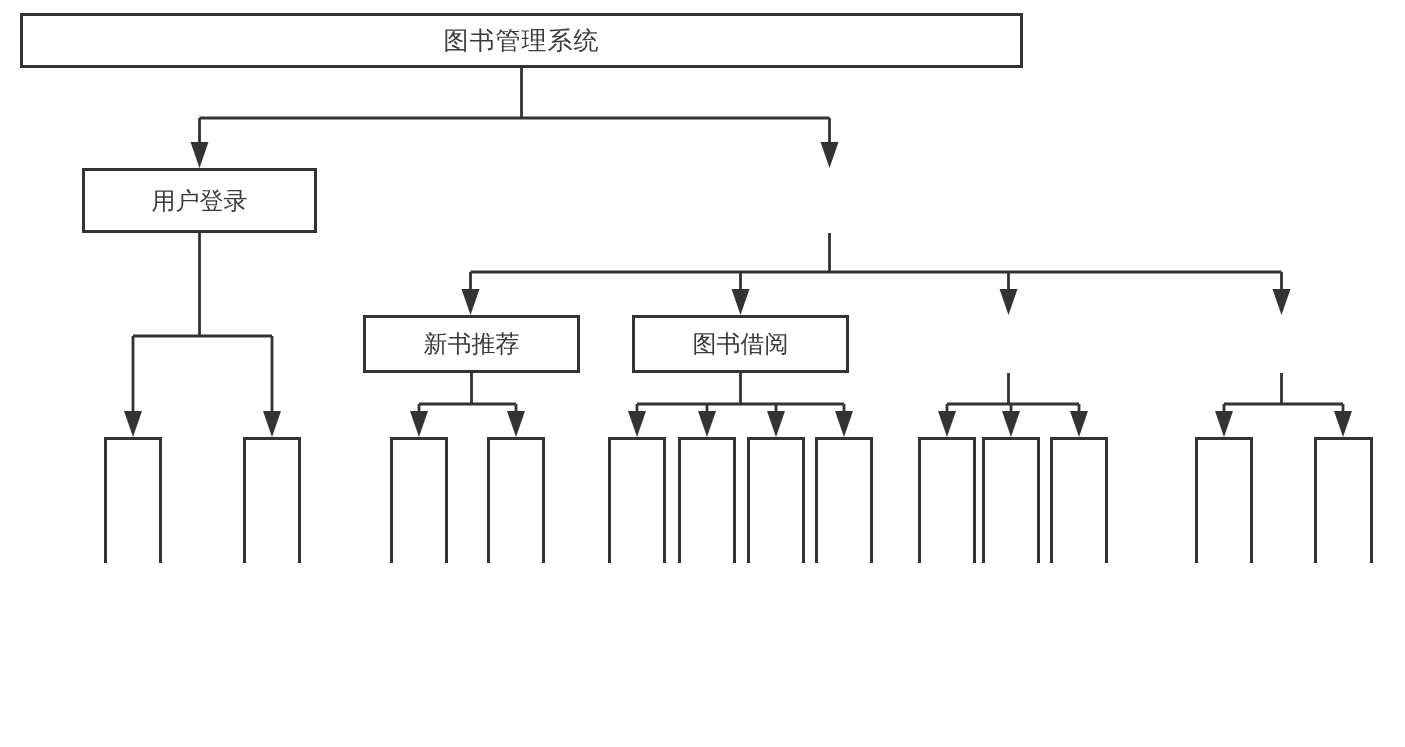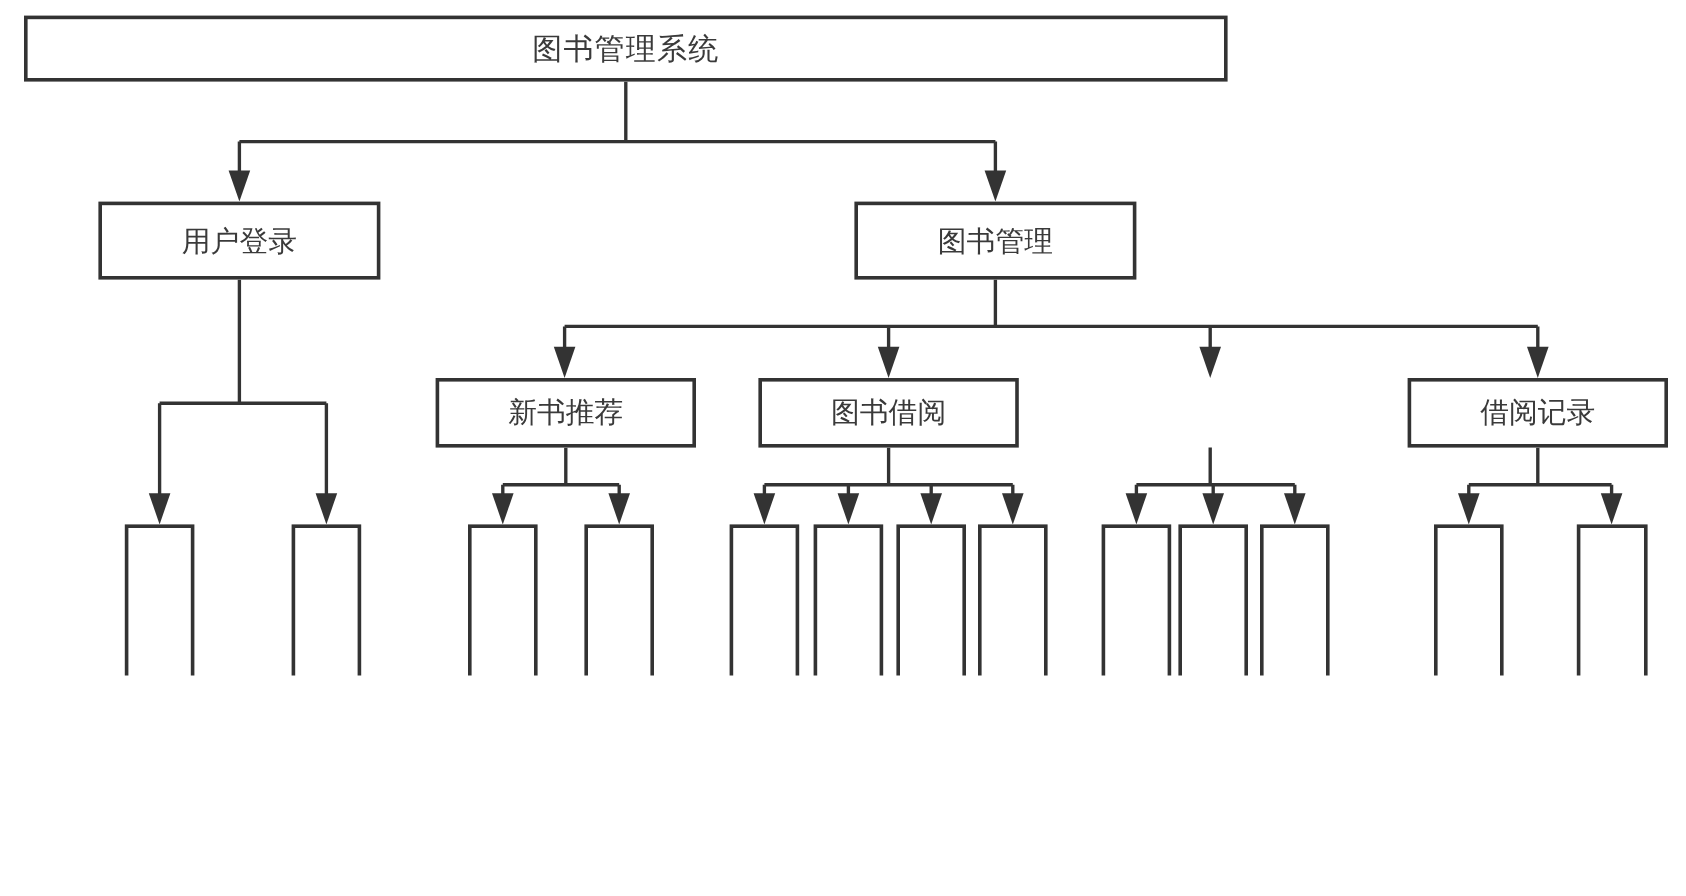--- a/index.html
+++ b/index.html
@@ -102,25 +102,23 @@
     <polygon points="938,411 956,411 947,437"></polygon>
     <polygon points="1002,411 1020,411 1011,437"></polygon>
     <polygon points="1070,411 1088,411 1079,437"></polygon>
     <polygon points="1215,411 1233,411 1224,437"></polygon>
     <polygon points="1334,411 1352,411 1343,437"></polygon>
   </svg>
 
   <div class="node root" style="left:20px;top:13px;width:1003px;height:55px">图书管理系统</div>
 
   <div class="node" style="left:82px;top:168px;width:235px;height:65px">用户登录</div>
-  <div class="node" style="left:712px;top:168px;width:235px;height:65px">图书管理</div>
 
   <div class="node" style="left:632px;top:315px;width:217px;height:58px">图书借阅</div>
   <div class="node" style="left:363px;top:315px;width:217px;height:58px">新书推荐</div>
-  <div class="node" style="left:1173px;top:315px;width:217px;height:58px">借阅记录</div>
 
   <div class="node leaf" style="left:104px;top:437px;width:58px;height:300px">用户登录</div>
   <div class="node leaf" style="left:243px;top:437px;width:58px;height:300px">注销登录</div>
 
   <div class="node leaf" style="left:390px;top:437px;width:58px;height:300px">查询图书</div>
   <div class="node leaf" style="left:487px;top:437px;width:58px;height:300px">借阅图书</div>
 
   <div class="node leaf" style="left:608px;top:437px;width:58px;height:300px">查询图书</div>
   <div class="node leaf" style="left:678px;top:437px;width:58px;height:300px">新增图书（管理员）</div>
   <div class="node leaf" style="left:747px;top:437px;width:58px;height:300px">编辑图书（管理员）</div>

